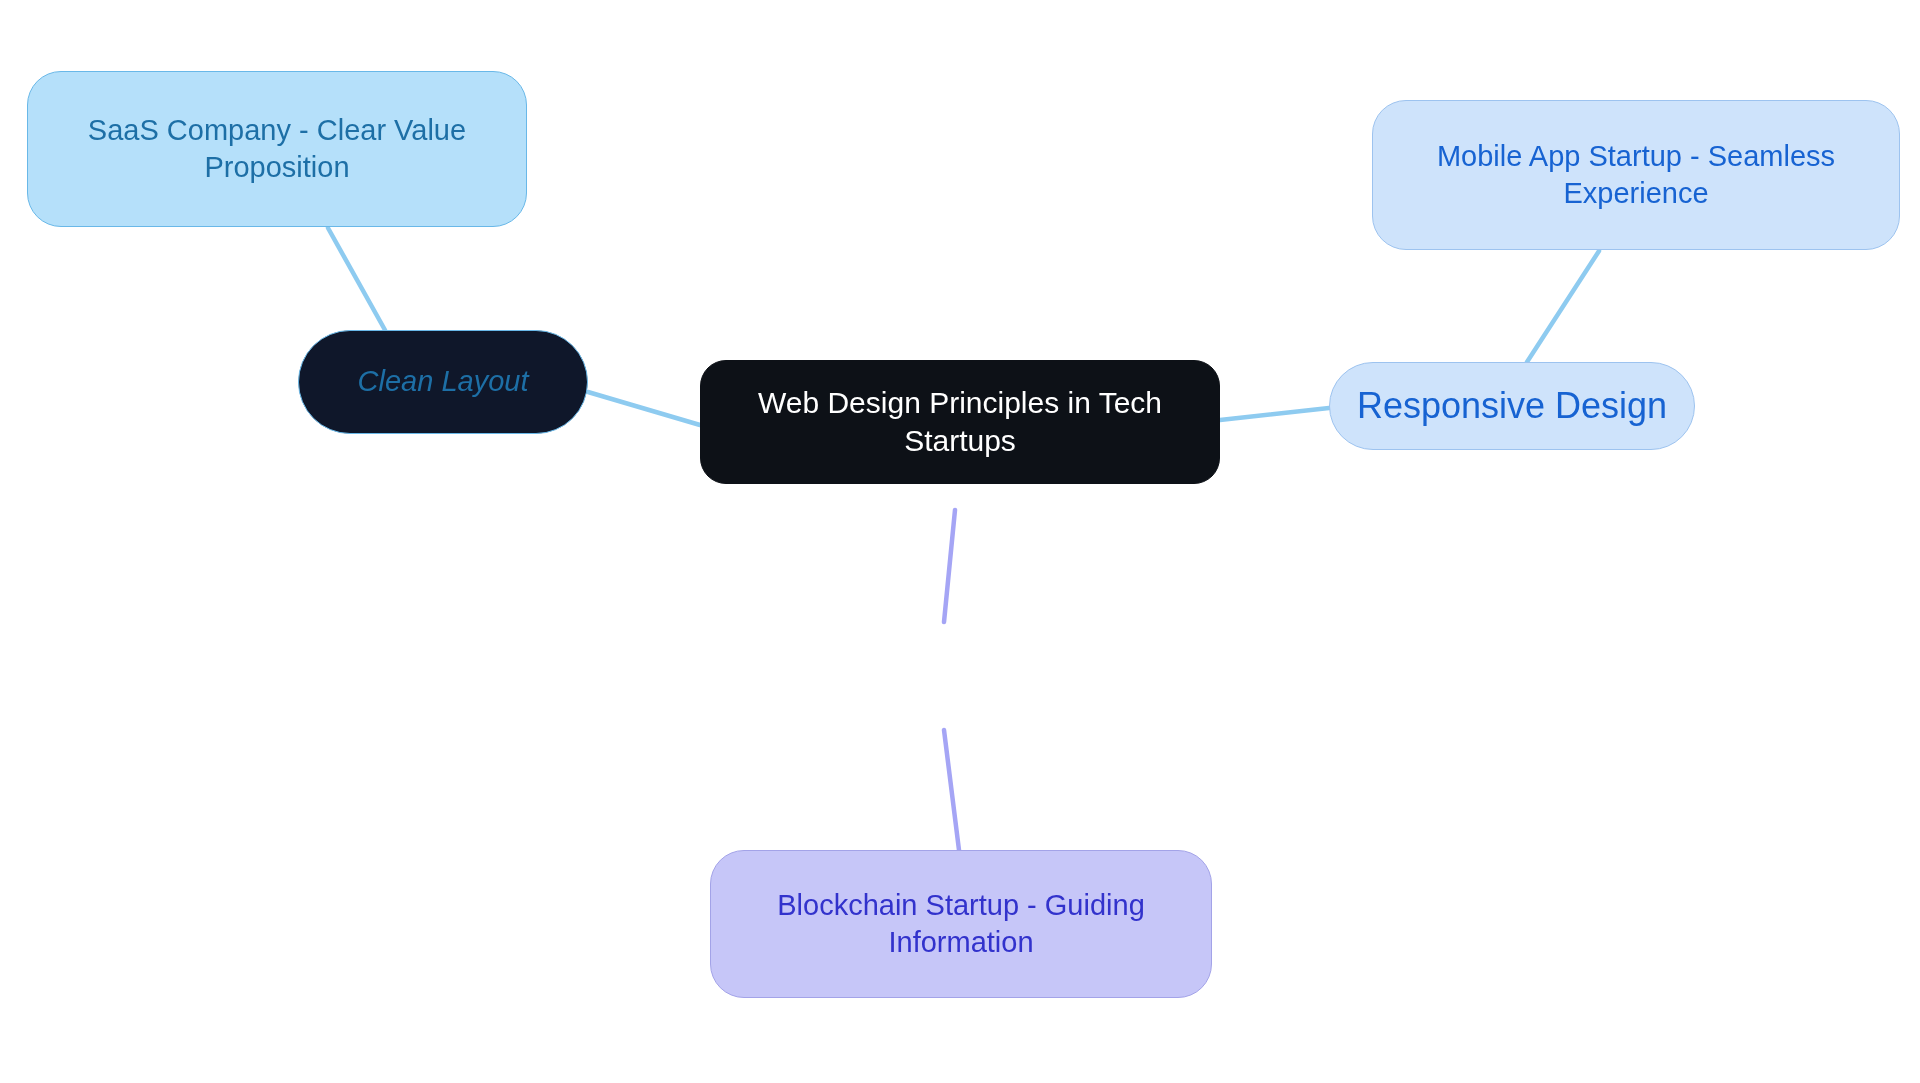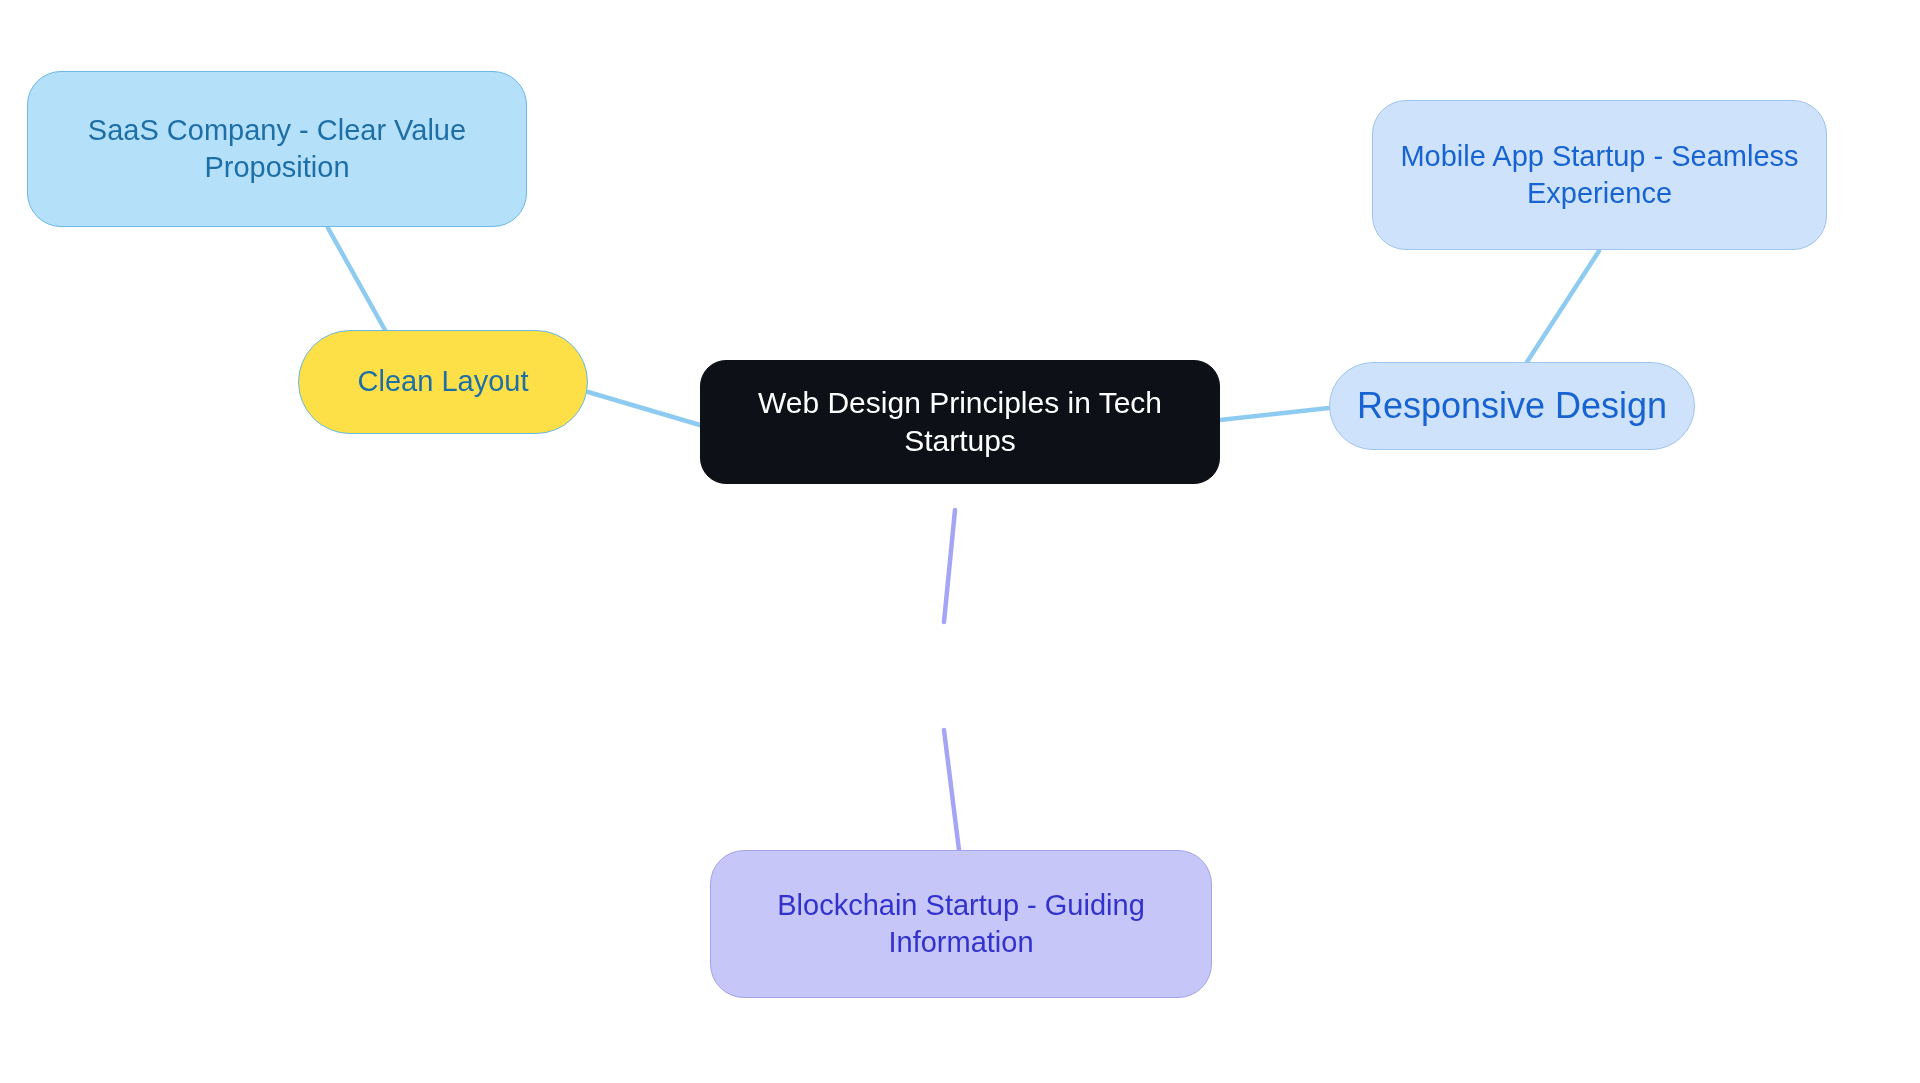--- a/index.html
+++ b/index.html
@@ -57,25 +57,26 @@
     color: #ffffff;
     font-size: 30px;
   }
 
   
   .node-clean-layout {
     left: 298px;
     top: 330px;
     width: 290px;
     height: 104px;
-    background: #fde047;
+    background: #0f172a;
     border-color: #69b8e8;
     border-radius: 52px;
     color: #1d6fa6;
     font-size: 29px;
+    font-style: italic;
   }
   .node-saas {
     left: 27px;
     top: 71px;
     width: 500px;
     height: 156px;
     background: #b5e0fa;
     border-color: #69b8e8;
     border-radius: 34px;
     color: #1d6fa6;
@@ -92,21 +93,21 @@
     background: #cee3fb;
     border-color: #9dc3ef;
     border-radius: 52px;
     color: #1763d2;
     font-size: 36px;
     text-align: right;
   }
   .node-mobile {
     left: 1372px;
     top: 100px;
-    width: 455px;
+    width: 528px;
     height: 150px;
     background: #cee3fb;
     border-color: #9dc3ef;
     border-radius: 34px;
     color: #1763d2;
     font-size: 29px;
   }
 
   
   .node-visual {

